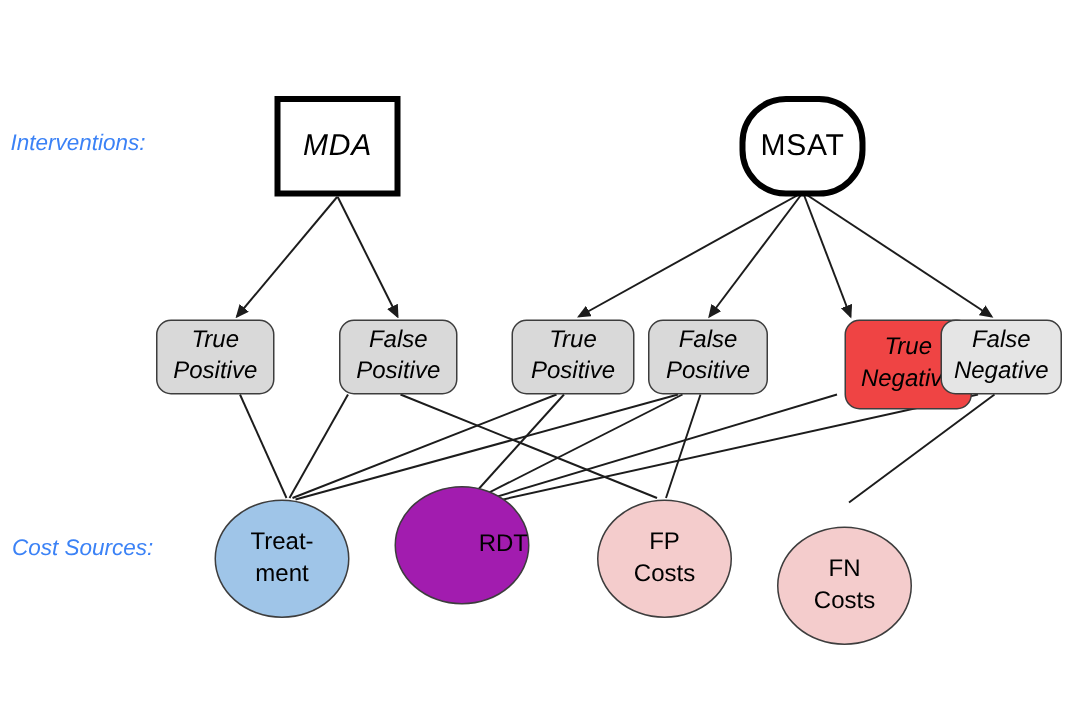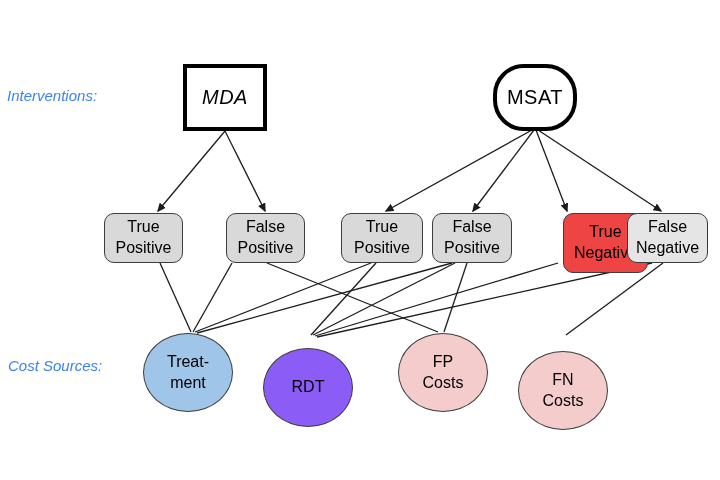--- a/index.html
+++ b/index.html
@@ -17,21 +17,21 @@
     text-align:center; box-sizing:border-box;
   }
   .intervention {
     border:4px solid #000; background:#ffffff;
     font-size:20px; letter-spacing:0.5px;
   }
   .outcome {
     background:#d9d9d9; border:1.5px solid #3d3d3d; border-radius:10px;
     font-size:16px; line-height:1.3;
   }
-  .outcome .lbl { display:inline-block; width:72px; }
+  .outcome .lbl { display:inline-block; width:72px;font-style:italic; }
   .cost {
     border:1.5px solid #3d3d3d; border-radius:50%;
     font-size:16px; line-height:1.3;
   }
   .cost .lbl-narrow { display:inline-block; width:56px; }
   .cost .lbl-xnarrow { display:inline-block; width:48px; }
 </style>
 </head>
 <body>
 
@@ -83,21 +83,21 @@
   <div class="node outcome" style="left: 525px; top: 213px; width: 85px; height: 60px; background: #ef4444; margin-left: 38px;">
     <span class="lbl">True Negative</span>
   </div>
   <div class="node outcome" style="left: 627px; top: 213px; width: 81px; height: 50px; background: #e5e5e5;">
     <span class="lbl">False Negative</span>
   </div>
 
   <div class="node cost cost-blue" style="left: 143px; top: 333px; width: 90px; height: 79px; background: rgb(159, 197, 232);">
     <span class="lbl-narrow">Treat-ment</span>
   </div>
-  <div class="node cost cost-blue" style="left: 263px; top: 348px; width: 90px; height: 79px; background: #8b5cf6;">
+  <div class="node cost cost-blue" style="left: 263px; top: 324px; width: 90px; height: 79px; background: #a21caf; justify-content: flex-end;">
     <span>RDT</span>
   </div>
   <div class="node cost cost-pink" style="left: 398px; top: 333px; width: 90px; height: 79px; background: rgb(244, 204, 204);">
     <span class="lbl-xnarrow">FP Costs</span>
   </div>
   <div class="node cost cost-pink" style="left: 518px; top: 351px; width: 90px; height: 79px; background: rgb(244, 204, 204);">
     <span class="lbl-xnarrow">FN Costs</span>
   </div>
 
 </div>

